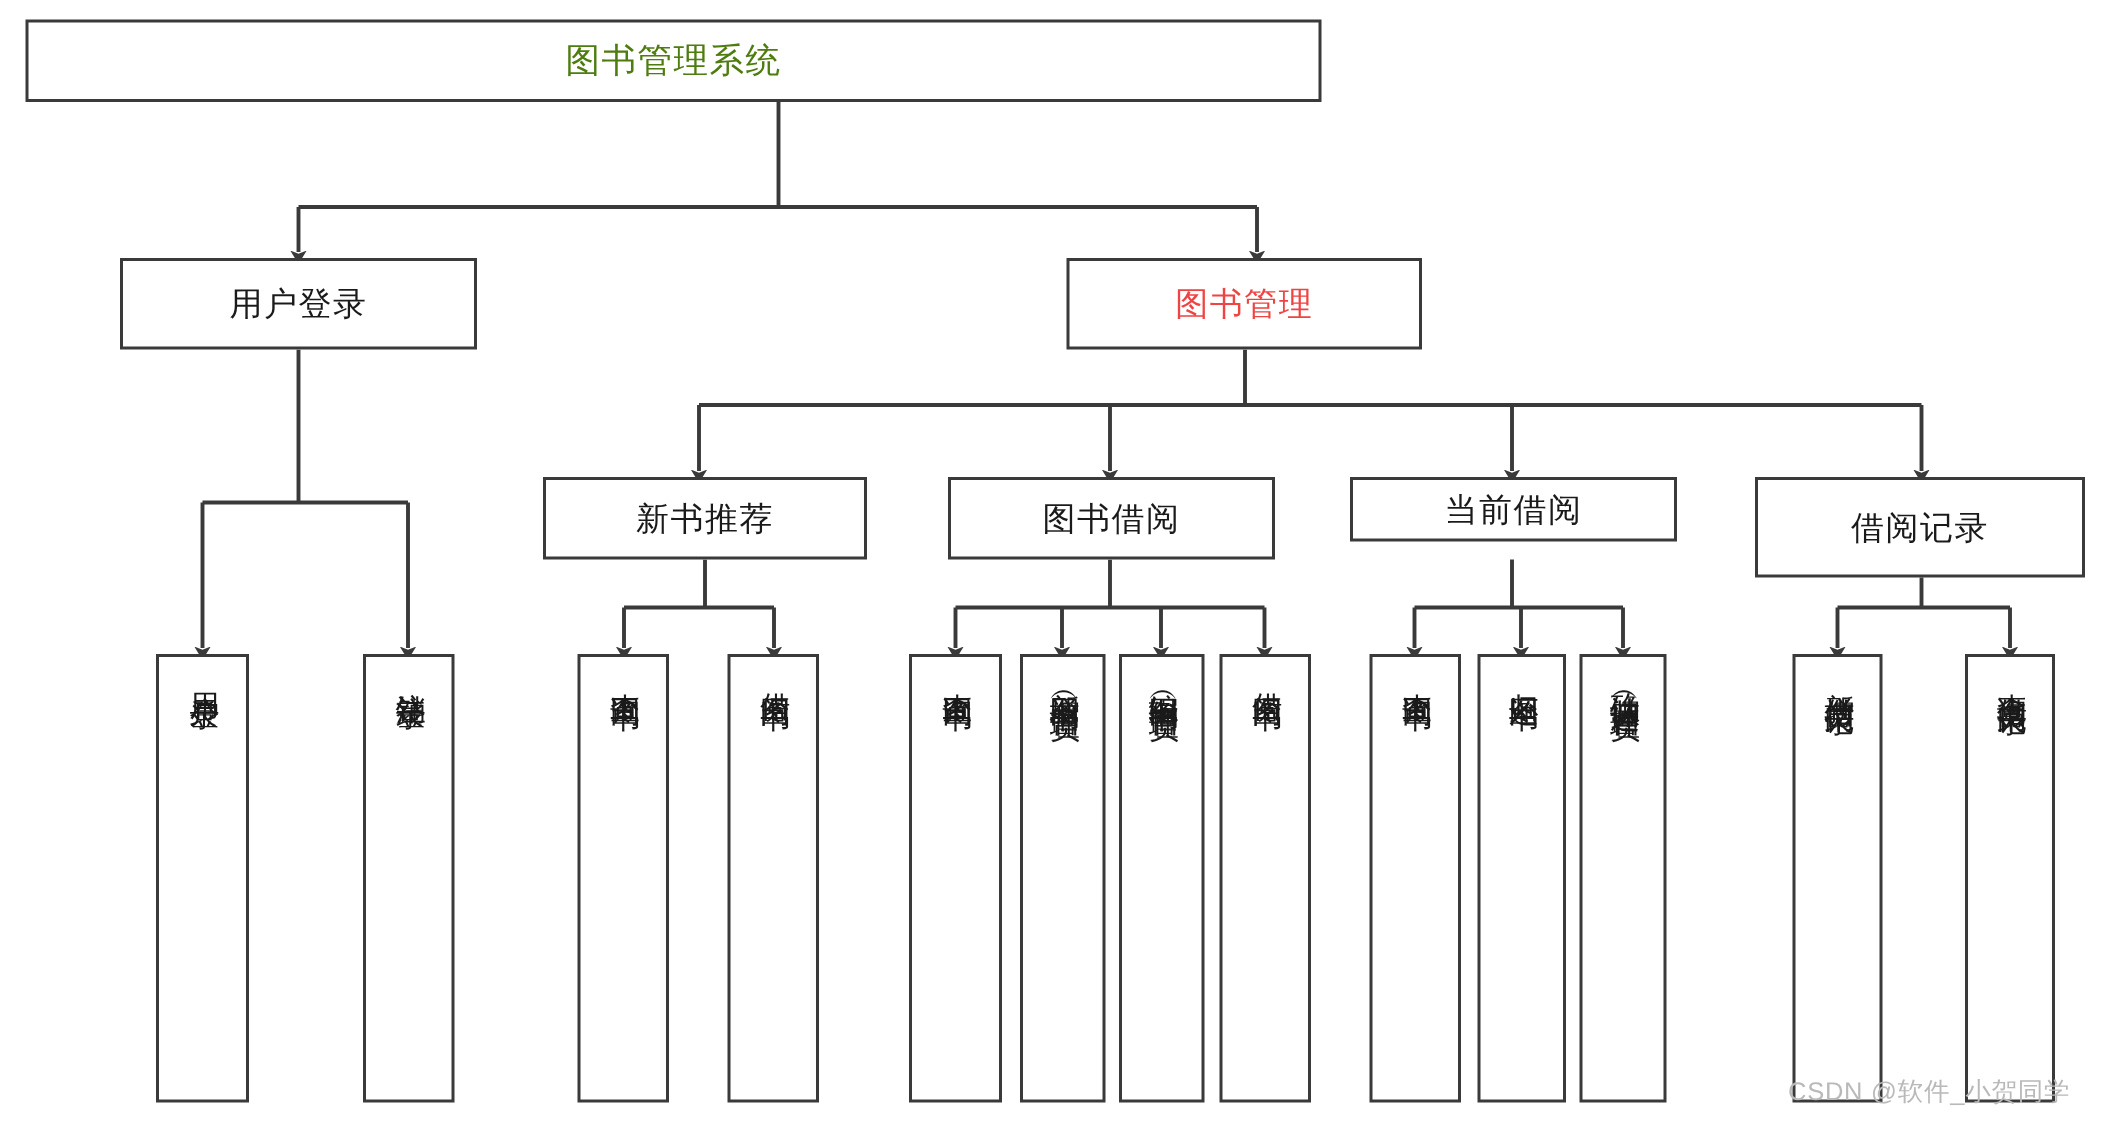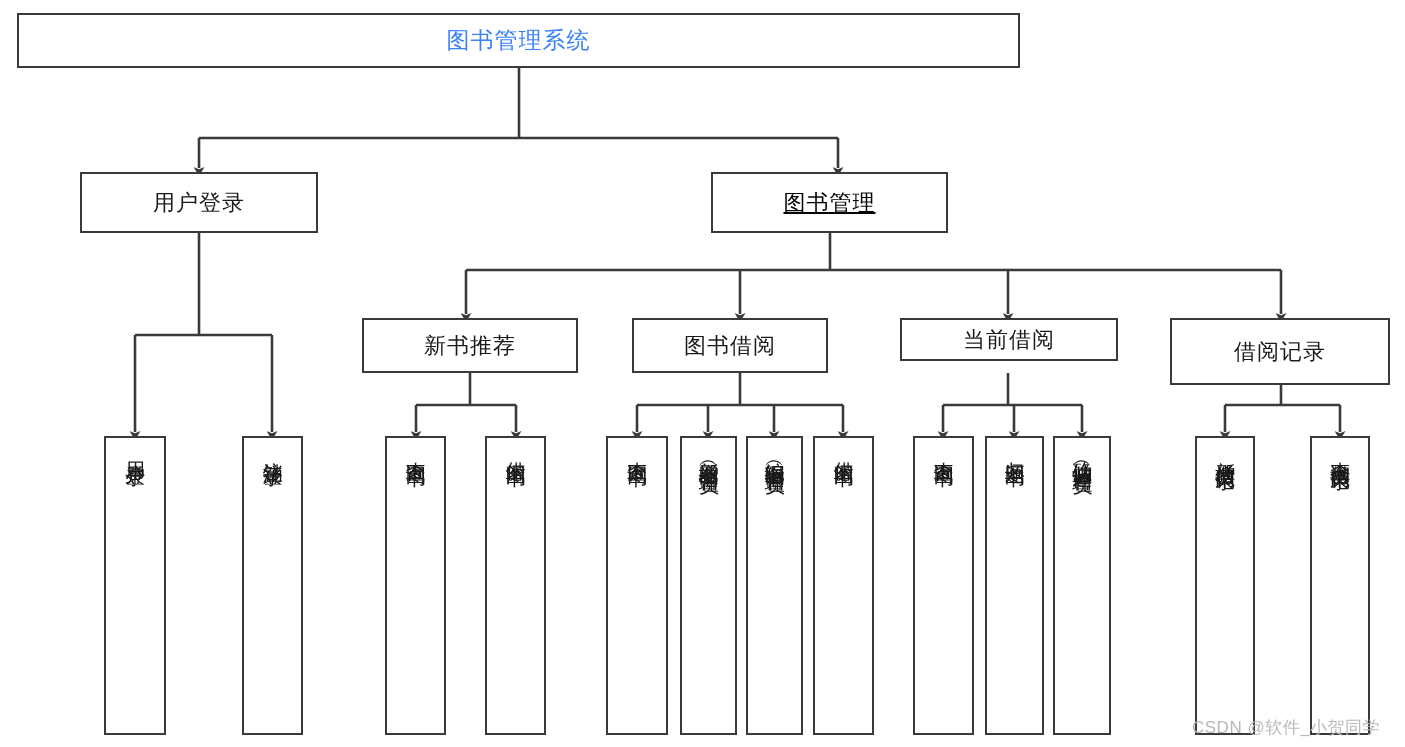--- a/index.html
+++ b/index.html
@@ -113,27 +113,27 @@
       <path d="M1014,405 L1014,432" marker-end="url(#arrow)"></path>
       <path d="M1082,405 L1082,432" marker-end="url(#arrow)"></path>
 
       <path d="M1281,373 L1281,405"></path>
       <path d="M1225,405 L1340,405"></path>
       <path d="M1225,405 L1225,432" marker-end="url(#arrow)"></path>
       <path d="M1340,405 L1340,432" marker-end="url(#arrow)"></path>
     </g>
   </svg>
 
-  <div class="node root horiz" style="left: 17px; top: 13px; width: 1003px; height: 55px; border-color: rgb(58, 58, 58); background: rgb(255, 255, 255); color: #3b82f6;">图书管理系统</div>
+  <div class="node root horiz" style="left: 17px; top: 13px; width: 864px; height: 55px; border-color: rgb(58, 58, 58); background: rgb(255, 255, 255); color: #4d7c0f;">图书管理系统</div>
 
   <div class="node horiz" style="left: 80px; top: 172px; width: 238px; height: 61px; border-color: rgb(58, 58, 58); background: rgb(255, 255, 255); color: rgb(26, 26, 26);">用户登录</div>
-  <div class="node horiz" style="left: 711px; top: 172px; width: 237px; height: 61px; border-color: rgb(58, 58, 58); background: rgb(255, 255, 255); color: #000000; text-decoration: underline;">图书管理</div>
+  <div class="node horiz" style="left: 711px; top: 172px; width: 237px; height: 61px; border-color: rgb(58, 58, 58); background: rgb(255, 255, 255); color: #ef4444;">图书管理</div>
 
   <div class="node horiz" style="left: 362px; top: 318px; width: 216px; height: 55px; border-color: rgb(58, 58, 58); background: rgb(255, 255, 255); color: rgb(26, 26, 26);">新书推荐</div>
-  <div class="node horiz" style="left: 632px; top: 318px; width: 196px; height: 55px; border-color: rgb(58, 58, 58); background: rgb(255, 255, 255); color: rgb(26, 26, 26);">图书借阅</div>
+  <div class="node horiz" style="left: 632px; top: 318px; width: 218px; height: 55px; border-color: rgb(58, 58, 58); background: rgb(255, 255, 255); color: rgb(26, 26, 26);">图书借阅</div>
   <div class="node horiz" style="left: 900px; top: 318px; width: 218px; height: 43px; border-color: rgb(58, 58, 58); background: rgb(255, 255, 255); color: rgb(26, 26, 26);">当前借阅</div>
   <div class="node horiz" style="left: 1170px; top: 318px; width: 220px; height: 67px; border-color: rgb(58, 58, 58); background: rgb(255, 255, 255); color: rgb(26, 26, 26);">借阅记录</div>
 
   <div class="node leaf" style="left: 104px; top: 436px; width: 62px; height: 299px; border-color: rgb(58, 58, 58); background: rgb(255, 255, 255); color: rgb(26, 26, 26);">
     <span class="vtext">用户登录</span>
   </div>
   <div class="node leaf" style="left: 242px; top: 436px; width: 61px; height: 299px; border-color: rgb(58, 58, 58); background: rgb(255, 255, 255); color: rgb(26, 26, 26);">
     <span class="vtext">注销登录</span>
   </div>
   <div class="node leaf" style="left: 385px; top: 436px; width: 61px; height: 299px; border-color: rgb(58, 58, 58); background: rgb(255, 255, 255); color: rgb(26, 26, 26);">

